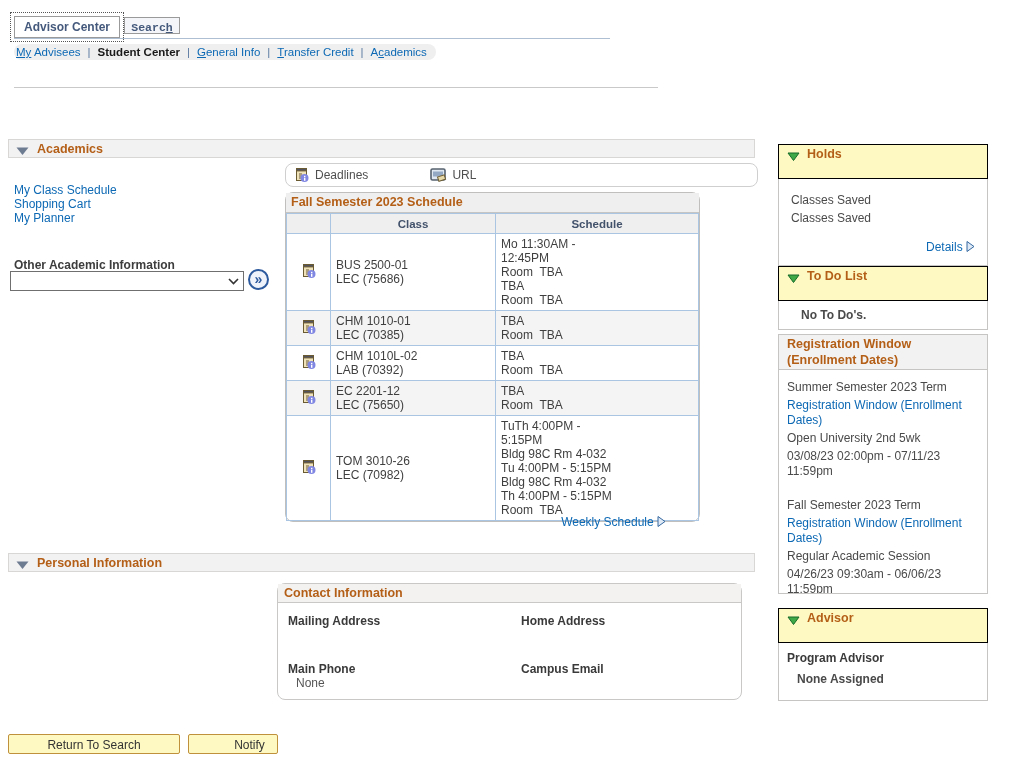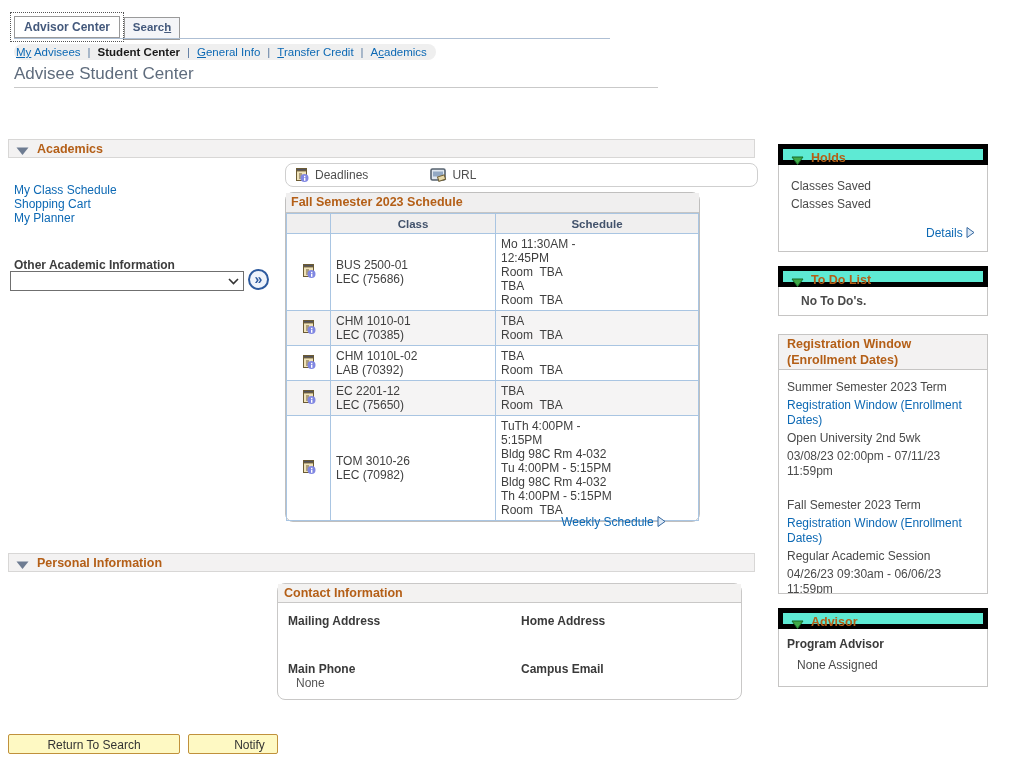--- a/index.html
+++ b/index.html
@@ -65,47 +65,46 @@
   .ci-label { position:absolute; font-weight:bold; color:#3a3a3a; }
   .ci-value { position:absolute; color:#555; }
 
   
   .ps-btn { position:absolute; height:20px; background:#fef9c3; border:1px solid #c0913c; border-radius:2px;
             font-size:12px; color:#333; text-align:center; line-height:18px; box-sizing:border-box; cursor:pointer;
             font-family:"Liberation Sans", sans-serif; }
 
   
   .sb-box { position:absolute; left:778px; width:210px; box-sizing:border-box; }
-  .sb-hdr { position:relative; height:21px; background:#5eead4; border:5px solid #000000; box-sizing:border-box; }
+  .sb-hdr { position:relative; height:35px; background:#fef9c3; border:1px solid #000000; box-sizing:border-box; }
   .sb-hdr .tri { position:absolute; left:8px; top:6px; cursor:pointer; }
   .sb-hdr .lbl { position:absolute; left:28px; top:2px; font-weight:bold; color:#b45f17; font-size:12.5px; }
   .sb-hdr-tall { background:#f3f2f2; border:1px solid #c6c5c4; box-sizing:border-box; padding:1px 8px;
                  font-weight:bold; color:#b45f17; font-size:12.5px; line-height:16px; }
   .sb-body { border:1px solid #c6c5c4; border-top:none; background:#fff; box-sizing:border-box; overflow:hidden; }
   .sb-text { color:#4a4a4a; }
   .rw-line { line-height:15px; }
 </style>
 </head>
 <body>
 
 <div id="root">
 
   <div class="tab active" style="left:14px; top:16px; width:106px; height:22px; line-height:20px;">
     <span>Advisor Center</span>
   </div>
-  <div class="tab" style="left:124px; top:17px; width:56px; height:23px; line-height:19px; font-size:11.5px;">
+  <div class="tab" style="left:124px; top:17px; width:56px; height:17px; line-height:19px; font-size:11.5px;font-family:Liberation Mono, monospace;">
     <span><span>Searc</span><span class="u">h</span></span>
   </div>
   <div class="tabline" style="left:14px; top:38px; width:596px;"></div>
 
   <div id="breadcrumb" class="abs" style="left:14px; top:44px; width:422px; height:16px; padding-left:2px;">
     <a><span class="u">My</span><span> Advisees</span></a><span class="bc-sep">|</span><span class="bc-current">Student Center</span><span class="bc-sep">|</span><a><span class="u">G</span><span>eneral Info</span></a><span class="bc-sep">|</span><a><span class="u">T</span><span>ransfer Credit</span></a><span class="bc-sep">|</span><a><span>A</span><span class="u">c</span><span>ademics</span></a>
   </div>
 
-  <div id="page-title" class="abs" style="left:14px; top:64px;">Advisee Student Center</div>
   <div class="rule" style="left:14px; top:87px; width:644px;"></div>
 
   <div class="group-hdr" style="top:139px;">
     <span class="tri">
       <svg width="13" height="9">
           <polygon points="0.5,0.5 12.5,0.5 6.5,8" fill="#6e7c92"></polygon>
         </svg>
     </span>
     <span class="lbl">Academics</span>
   </div>
@@ -348,17 +347,17 @@
     <div class="sb-hdr">
       <span class="tri">
         <svg width="13" height="10">
             <polygon points="1,1 12,1 6.5,8.5" fill="#3fa947" stroke="#176b2a"></polygon>
           </svg>
       </span>
       <span class="lbl">Advisor</span>
     </div>
     <div class="sb-body" style="height:58px;">
       <div style="font-weight:bold; color:#3a3a3a; padding:8px 0 0 8px;">Program Advisor</div>
-      <div class="sb-text" style="padding:7px 0 0 18px;">None Assigned</div>
+      <div class="sb-text" style="padding:7px 0 0 18px;font-weight:bold;">None Assigned</div>
     </div>
   </div>
 
 </div>
 
 </body></html>

